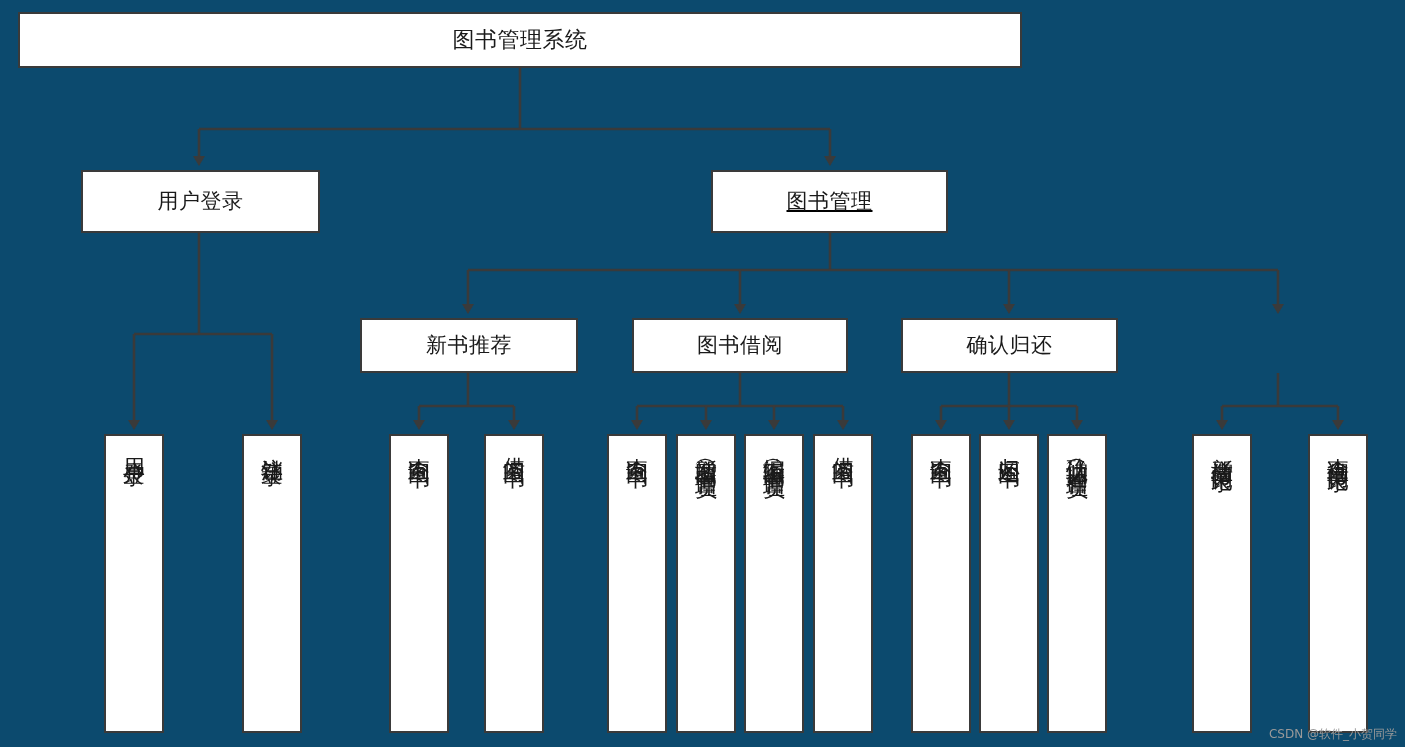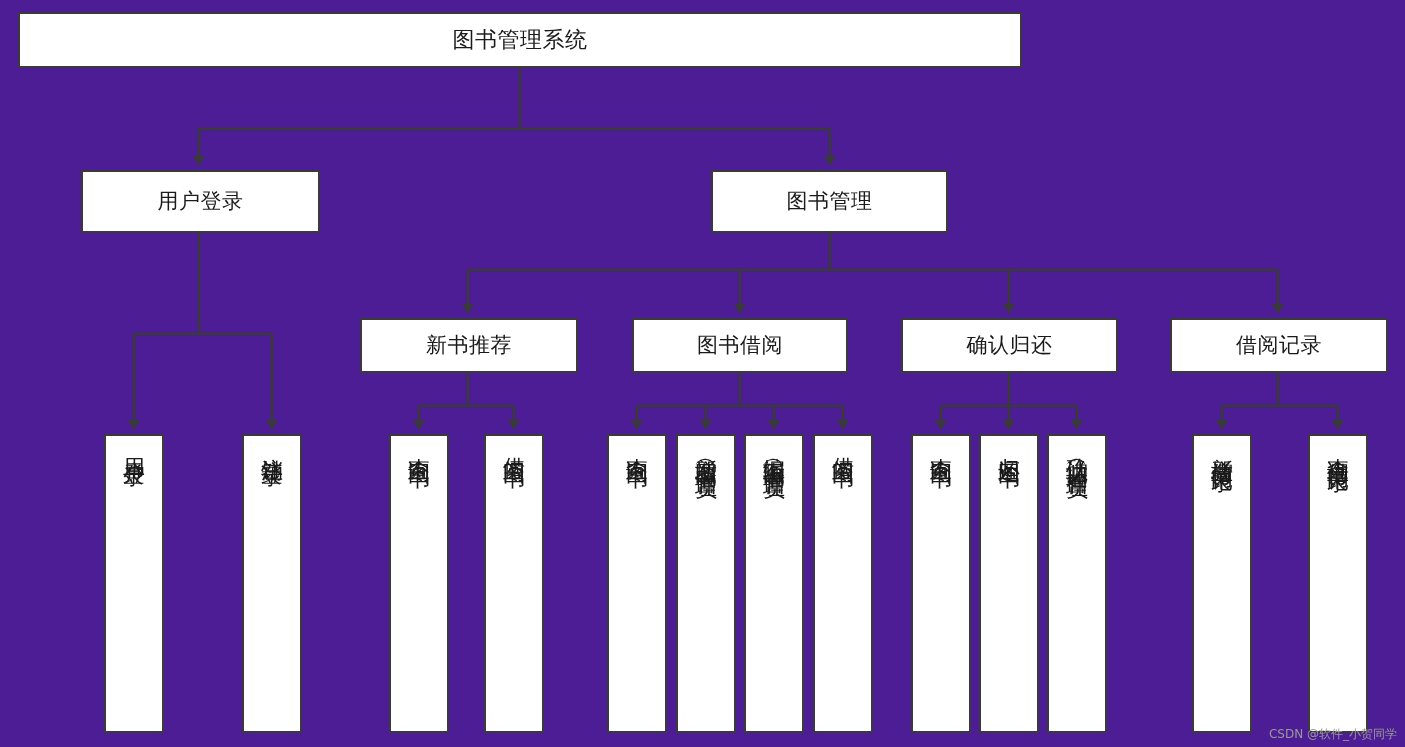--- a/index.html
+++ b/index.html
@@ -10,21 +10,21 @@
   body {
     width: 1405px;
     height: 747px;
     font-family: "DejaVu Sans", "Liberation Sans", sans-serif;
     overflow: hidden;
   }
   #diagram-root {
     position: relative;
     width: 1405px;
     height: 747px;
-    background: #4c1d95;
+    background: #0c4a6e;
   }
   svg.connectors {
     position: absolute;
     left: 0;
     top: 0;
     width: 1405px;
     height: 747px;
     pointer-events: none;
   }
   .node {
@@ -128,36 +128,33 @@
     </g>
   </svg>
 
   <div class="node horizontal root" style="left:18px; top:12px; width:1004px; height:56px;">
     <span class="node-label">图书管理系统</span>
   </div>
 
   <div class="node horizontal" style="left:81px; top:170px; width:239px; height:63px;">
     <span class="node-label">用户登录</span>
   </div>
-  <div class="node horizontal" style="left:711px; top:170px; width:237px; height:63px;">
+  <div class="node horizontal" style="left:711px; top:170px; width:237px; height:63px;text-decoration:underline;">
     <span class="node-label">图书管理</span>
   </div>
 
   <div class="node horizontal" style="left:360px; top:318px; width:218px; height:55px;">
     <span class="node-label">新书推荐</span>
   </div>
   <div class="node horizontal" style="left:632px; top:318px; width:216px; height:55px;">
     <span class="node-label">图书借阅</span>
   </div>
   <div class="node horizontal" style="left:901px; top:318px; width:217px; height:55px;">
     <span class="node-label">确认归还</span>
   </div>
-  <div class="node horizontal" style="left:1170px; top:318px; width:218px; height:55px;">
-    <span class="node-label">借阅记录</span>
-  </div>
 
   <div class="node vertical" style="left:104px; top:434px; width:60px; height:299px;">
     <span class="node-label">用户登录</span>
   </div>
   <div class="node vertical" style="left:242px; top:434px; width:60px; height:299px;">
     <span class="node-label">注销登录</span>
   </div>
 
   <div class="node vertical" style="left:389px; top:434px; width:60px; height:299px;">
     <span class="node-label">查询图书</span>

